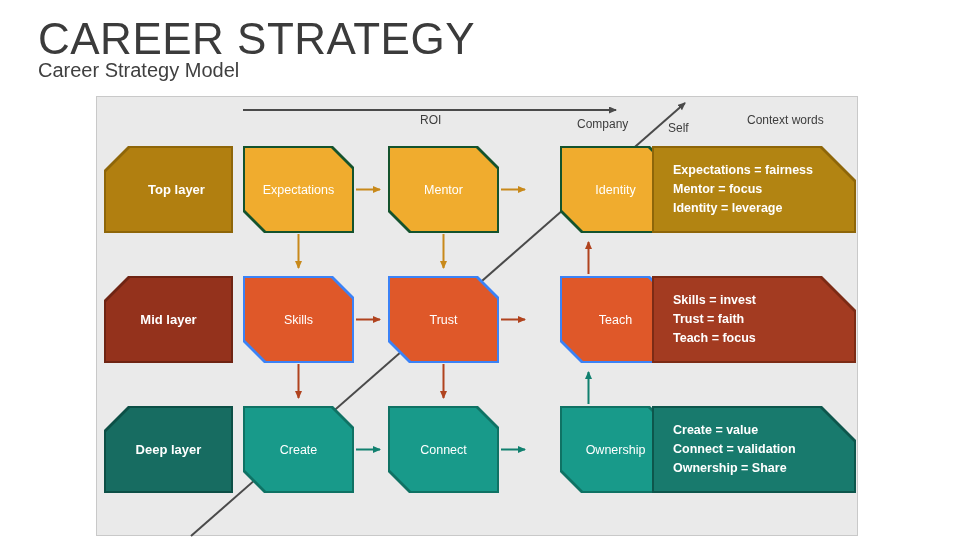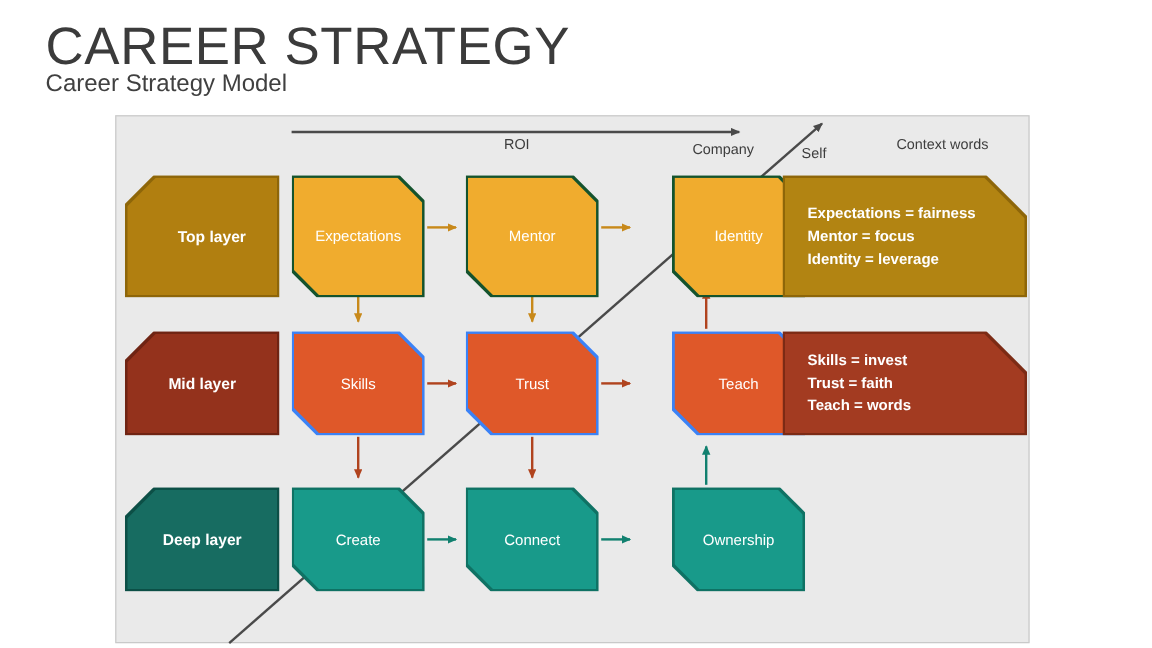--- a/index.html
+++ b/index.html
@@ -23,21 +23,21 @@
   .layer.r1{background:#8e6609;} .layer.r1 .inner{background:#b17f10;padding-left:16px;}
   .grid.r1{background:#14532d;}  .grid.r1 .inner{background:#f0ac2e;}
   .ctx.r1{background:#8e6609;}   .ctx.r1 .inner{background:#b28412;}
   .layer.r2{background:#6f2413;} .layer.r2 .inner{background:#94321c;}
   .grid.r2{background:#3b82f6;}  .grid.r2 .inner{background:#df5829;}
   .ctx.r2{background:#7c2b15;}   .ctx.r2 .inner{background:#a33b21;}
   .layer.r3{background:#0c4f46;} .layer.r3 .inner{background:#176c61;}
   .grid.r3{background:#0f7264;}  .grid.r3 .inner{background:#189a8a;}
   .ctx.r3{background:#0d564c;}   .ctx.r3 .inner{background:#187a6d;}
   
-  .row1{top:146px;height:102px;} .row2{top:276px;height:87px;} .row3{top:406px;height:87px;}
+  .row1{top:146px;height:87px;} .row2{top:276px;height:87px;} .row3{top:406px;height:87px;}
   .col-layer{left:104px;width:129px;} .col1{left:243px;width:111px;}
   .col2{left:388px;width:111px;} .col3{left:560px;width:111px;}
   .col-ctx{left:652px;width:204px;}
 </style>
 </head>
 <body>
 
 <div class="stage">
   <div class="title">CAREER STRATEGY</div>
   <div class="subtitle">Career Strategy Model</div>
@@ -139,21 +139,21 @@
   <div class="shape grid r2 cut-trbl row2 col3">
     <div class="inner cut-trbl-i">
         <span class="box-label">Teach</span>
       </div>
   </div>
   <div class="shape ctx r2 cut-tr row2 col-ctx">
     <div class="inner cut-tr-i">
       <div class="ctx-lines">
         <div>Skills = invest</div>
         <div>Trust = faith</div>
-        <div>Teach = words</div>
+        <div>Teach = focus</div>
       </div>
     </div>
   </div>
 
   <div class="shape layer r3 cut-tl row3 col-layer">
     <div class="inner cut-tl-i">
         <span class="box-label">Deep layer</span>
       </div>
   </div>
   <div class="shape grid r3 cut-trbl row3 col1">
@@ -164,13 +164,22 @@
   <div class="shape grid r3 cut-trbl row3 col2">
     <div class="inner cut-trbl-i">
         <span class="box-label">Connect</span>
       </div>
   </div>
   <div class="shape grid r3 cut-trbl row3 col3">
     <div class="inner cut-trbl-i">
         <span class="box-label">Ownership</span>
       </div>
   </div>
+  <div class="shape ctx r3 cut-tr row3 col-ctx">
+    <div class="inner cut-tr-i">
+      <div class="ctx-lines">
+        <div>Create = value</div>
+        <div>Connect = validation</div>
+        <div>Ownership = Share</div>
+      </div>
+    </div>
+  </div>
 </div>
 
 </body></html>

